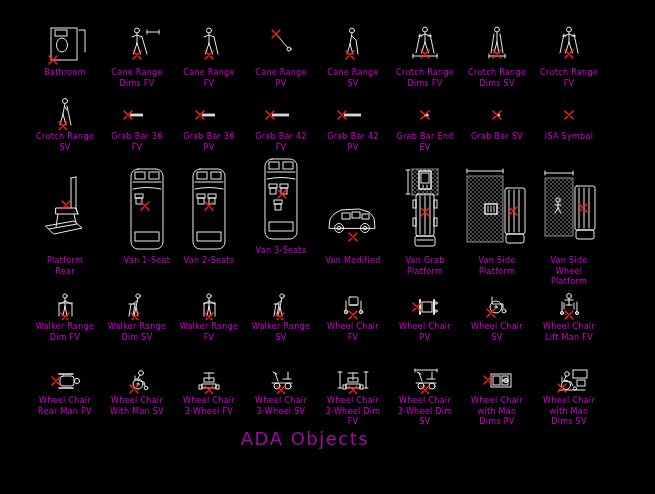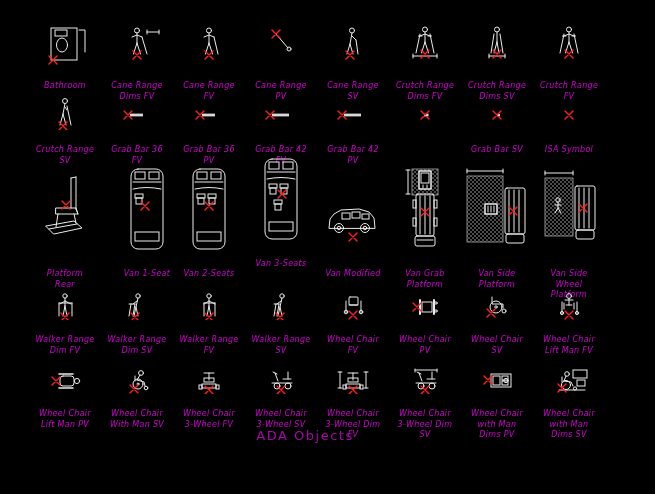--- a/index.html
+++ b/index.html
@@ -17,33 +17,32 @@
     text-align:center;
   }
   .icon{
     display:flex;
     align-items:flex-end;
     justify-content:center;
     width:72px;
   }
   .icon svg{display:block;}
   .label{
-    margin-top:15px;
+    margin-top:2px;
     font-size:8px;
     line-height:10.5px;
     letter-spacing:0.3px;
     color:#cf00cf;
     white-space:nowrap;
-    font-style:italic;
   }
   .sheet-title{
     position:absolute;
     top:428px;left:185px;width:240px;
     text-align:center;
-    font-size:13px;
+    font-size:18px;
     letter-spacing:1.5px;
     color:#a805a8;
   }
 </style>
 </head>
 <body>
 
 <div class="canvas">
   <div id="grid">
       <div class="cell" style="left: 29px; top: 22px;">
@@ -243,20 +242,24 @@
         </div>
       </div>
       <div class="cell" style="left: 389px; top: 96px;">
         <div class="icon" style="height: 34px;">
           <svg width="72" height="34" viewBox="0 0 72 34">
       <g stroke="#ececec" stroke-width="1" fill="none" stroke-linecap="round">
               <rect x="35" y="17.8" width="4.5" height="2.6" fill="#e8e8e8" stroke="none"></rect>
               <path d="M32 15L40 23M32 23L40 15" stroke="#ff2020" stroke-width="1.4" fill="none"></path>
             </g>
           </svg>
+        </div>
+        <div class="label">
+          <div>Grab Bar End</div>
+          <div>EV</div>
         </div>
       </div>
       <div class="cell" style="left: 461px; top: 96px;">
         <div class="icon" style="height: 34px;">
           <svg width="72" height="34" viewBox="0 0 72 34">
       <g stroke="#ececec" stroke-width="1" fill="none" stroke-linecap="round">
               <circle cx="37.5" cy="19" r="1.6" fill="#e8e8e8" stroke="none"></circle>
               <path d="M32 15L40 23M32 23L40 15" stroke="#ff2020" stroke-width="1.4" fill="none"></path>
             </g>
           </svg>
@@ -595,21 +598,21 @@
       <g stroke="#ececec" stroke-width="1" fill="none" stroke-linecap="round">
               <rect x="31" y="8" width="14" height="10" rx="3"></rect>
               <circle cx="48" cy="13" r="2.6"></circle>
               <path d="M30 6L44 6M30 20L44 20" stroke-width="1.6"></path>
               <path d="M23 9L31 17M23 17L31 9" stroke="#ff2020" stroke-width="1.4" fill="none"></path>
             </g>
           </svg>
         </div>
         <div class="label">
           <div>Wheel Chair</div>
-          <div>Lift Man PV</div>
+          <div>Rear Man PV</div>
         </div>
       </div>
       <div class="cell" style="left: 101px; top: 368px;">
         <div class="icon" style="height: 26px;">
           <svg width="72" height="26" viewBox="0 0 72 26">
       <g stroke="#ececec" stroke-width="1" fill="none" stroke-linecap="round">
               <circle cx="40" cy="5" r="2.4"></circle>
               <path d="M39 7L36 12M34 8L34 13M36 12L43 14L44 18"></path>
               <circle cx="37" cy="16" r="5"></circle>
               <circle cx="37" cy="16" r="1"></circle>

